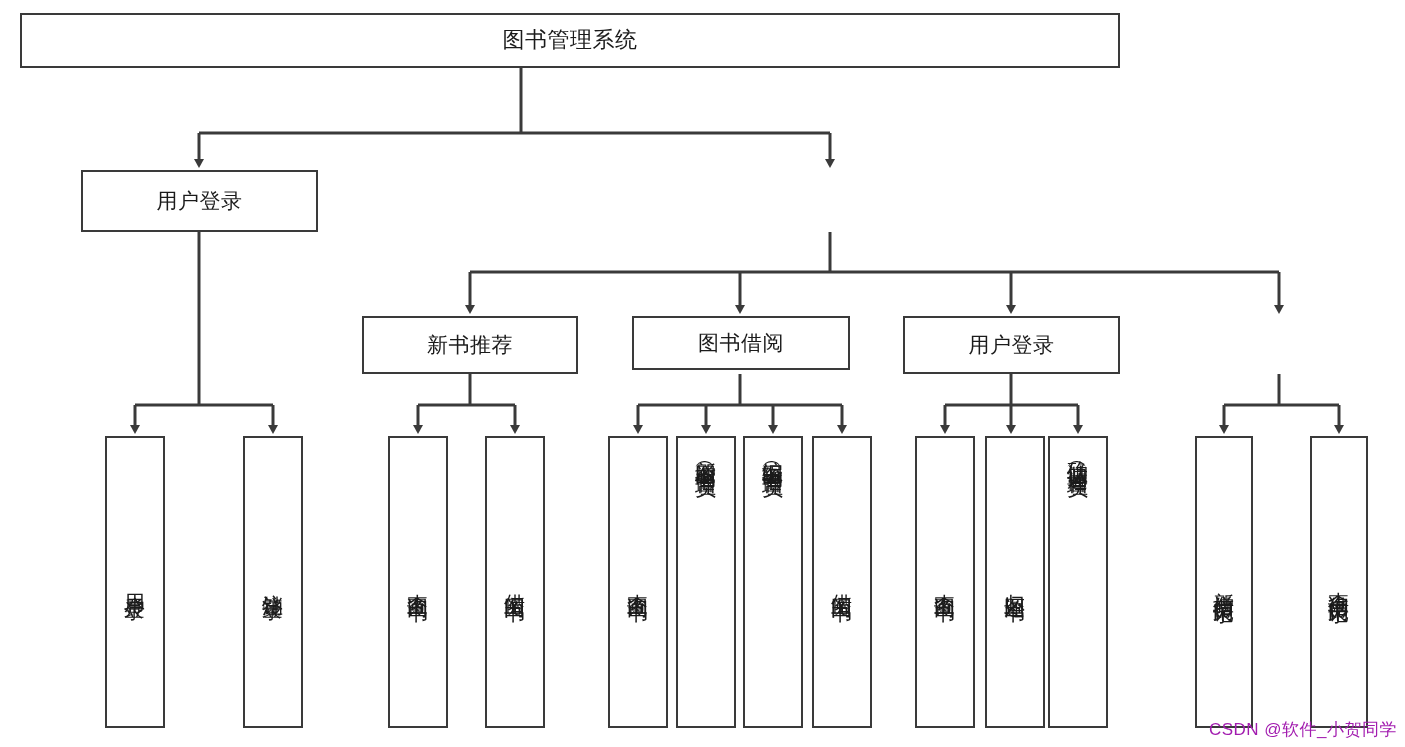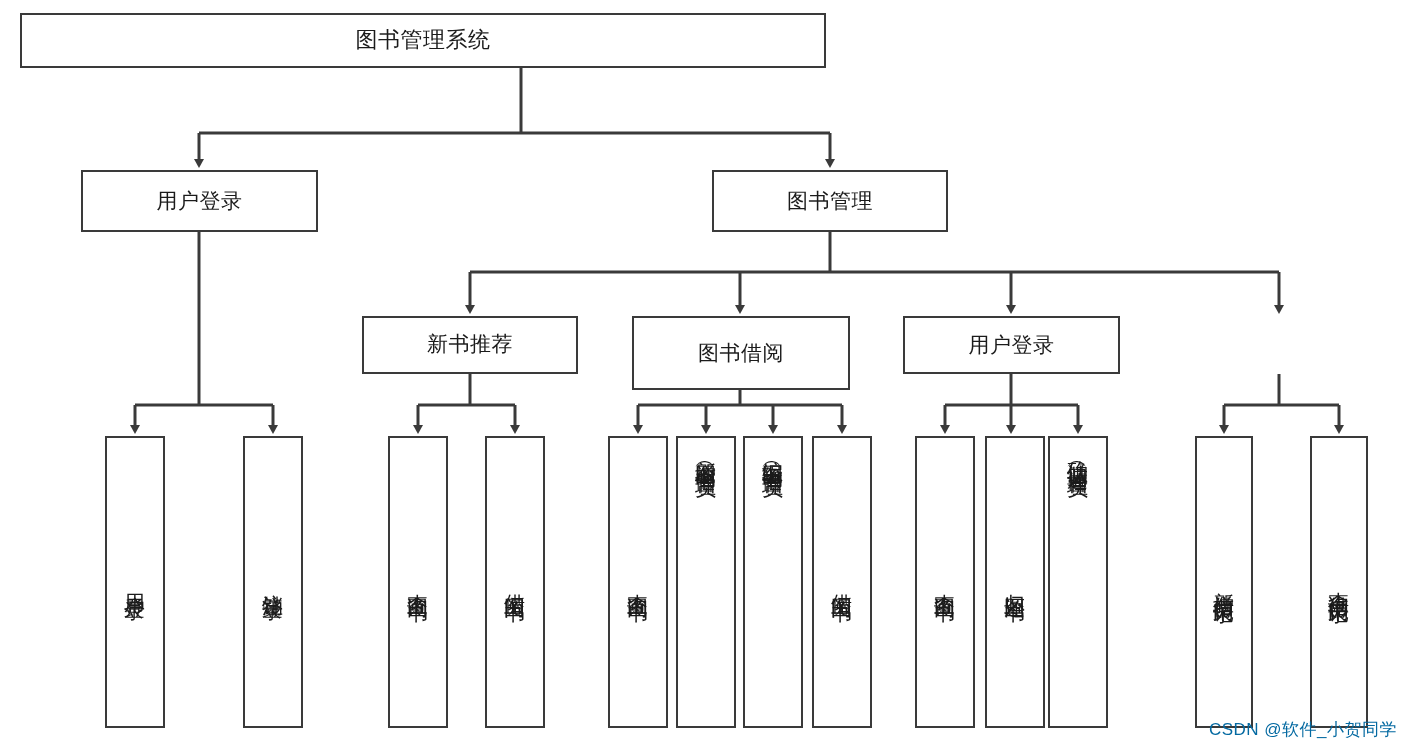--- a/index.html
+++ b/index.html
@@ -62,21 +62,21 @@
   }
   .node.vert.mid {
     align-items: center;
     padding-top: 0;
   }
   .watermark {
     position: absolute;
     right: 8px;
     bottom: 6px;
     font-size: 17px;
-    color: #0369a1;
+    color: #a21caf;
     letter-spacing: 0.5px;
     z-index: 3;
     white-space: nowrap;
   }
 </style>
 </head>
 <body>
 
 <div id="canvas">
 
@@ -123,37 +123,34 @@
       <path d="M1011,405 L1011,426" marker-end="url(#arrow)"></path>
       <path d="M1078,405 L1078,426" marker-end="url(#arrow)"></path>
 
       <path d="M1279,374 L1279,405"></path>
       <path d="M1224,405 L1339,405"></path>
       <path d="M1224,405 L1224,426" marker-end="url(#arrow)"></path>
       <path d="M1339,405 L1339,426" marker-end="url(#arrow)"></path>
     </g>
   </svg>
 
-  <div class="node root horiz" style="left:20px; top:13px; width:806px; height:55px;">
+  <div class="node root horiz" style="left:20px; top:13px; width:1100px; height:55px;">
     <span class="label">图书管理系统</span>
   </div>
 
   <div class="node horiz" style="left:81px; top:170px; width:237px; height:62px;">
     <span class="label">用户登录</span>
   </div>
 
-  <div class="node horiz" style="left:712px; top:170px; width:236px; height:62px;">
-    <span class="label">图书管理</span>
-  </div>
-
-  <div class="node horiz" style="left:362px; top:316px; width:216px; height:58px;font-family:Liberation Serif, serif;">
+
+  <div class="node horiz" style="left:362px; top:316px; width:216px; height:58px;">
     <span class="label">新书推荐</span>
   </div>
 
-  <div class="node horiz" style="left:632px; top:316px; width:218px; height:74px;">
+  <div class="node horiz" style="left:632px; top:316px; width:218px; height:54px;">
     <span class="label">图书借阅</span>
   </div>
 
   <div class="node horiz" style="left:903px; top:316px; width:217px; height:58px;">
     <span class="label">用户登录</span>
   </div>
 
 
   <div class="node vert mid" style="left:105px; top:436px; width:60px; height:292px;">
     <span class="label">用户登录</span>

